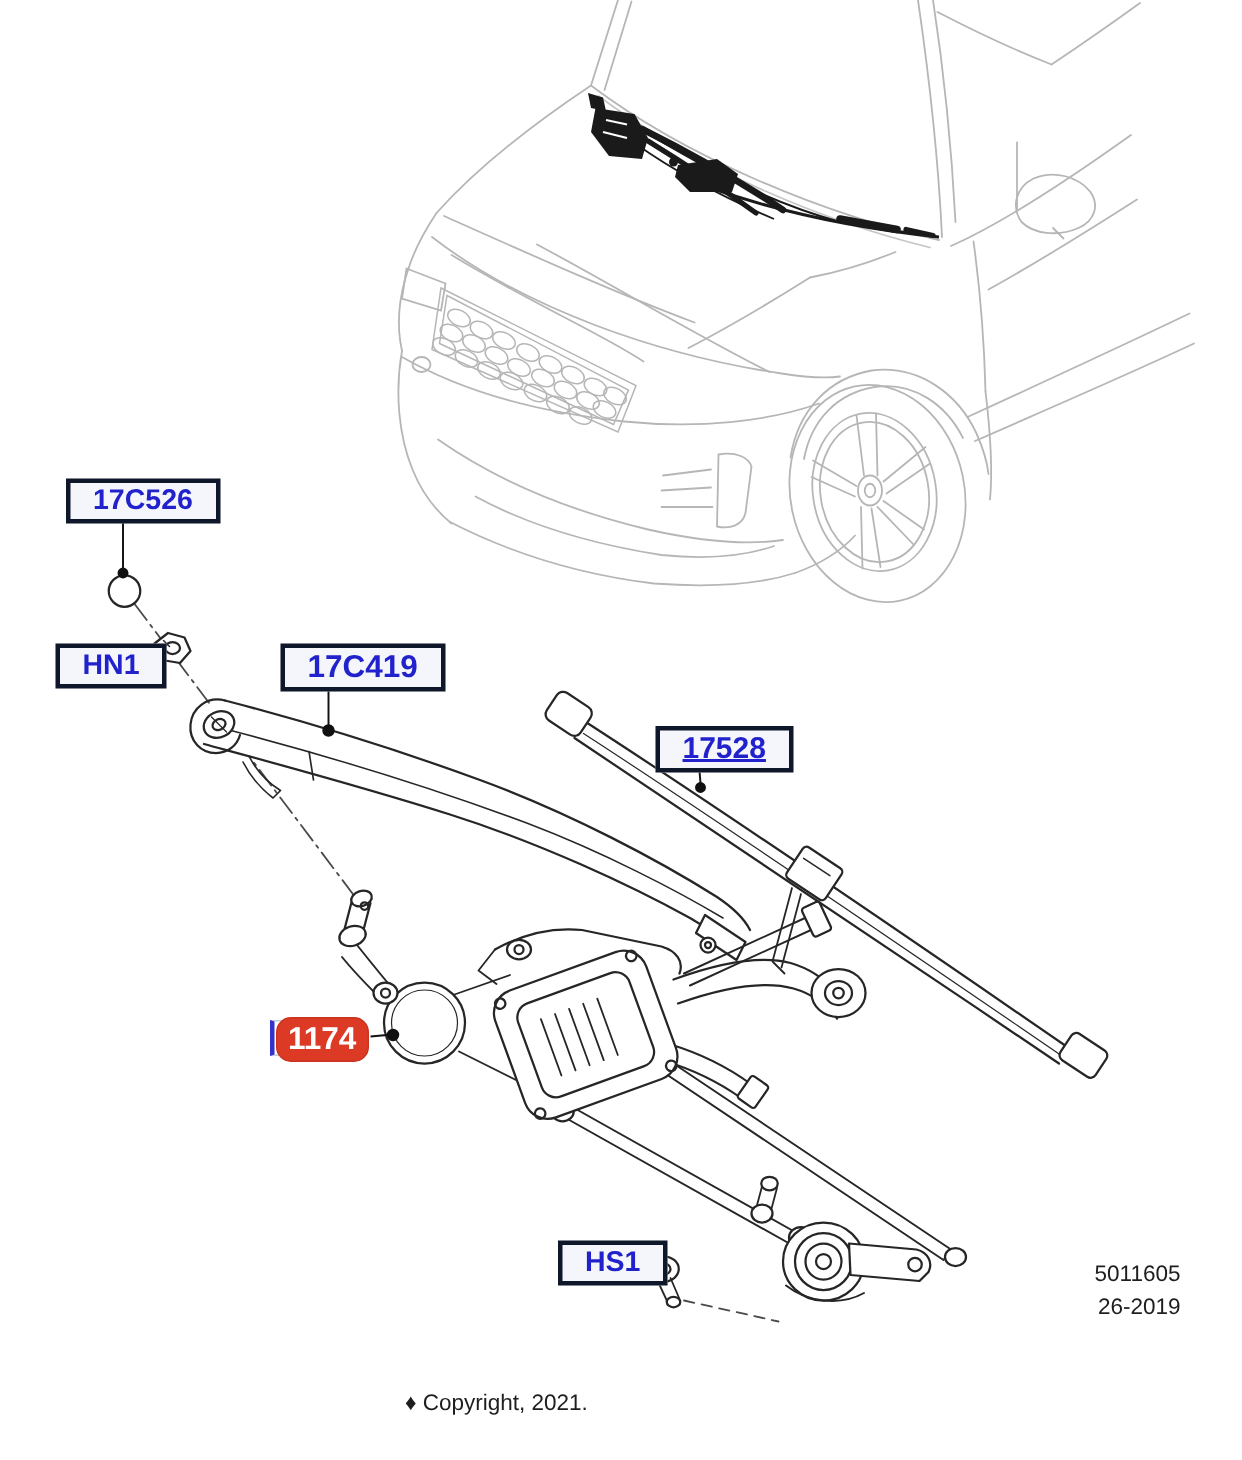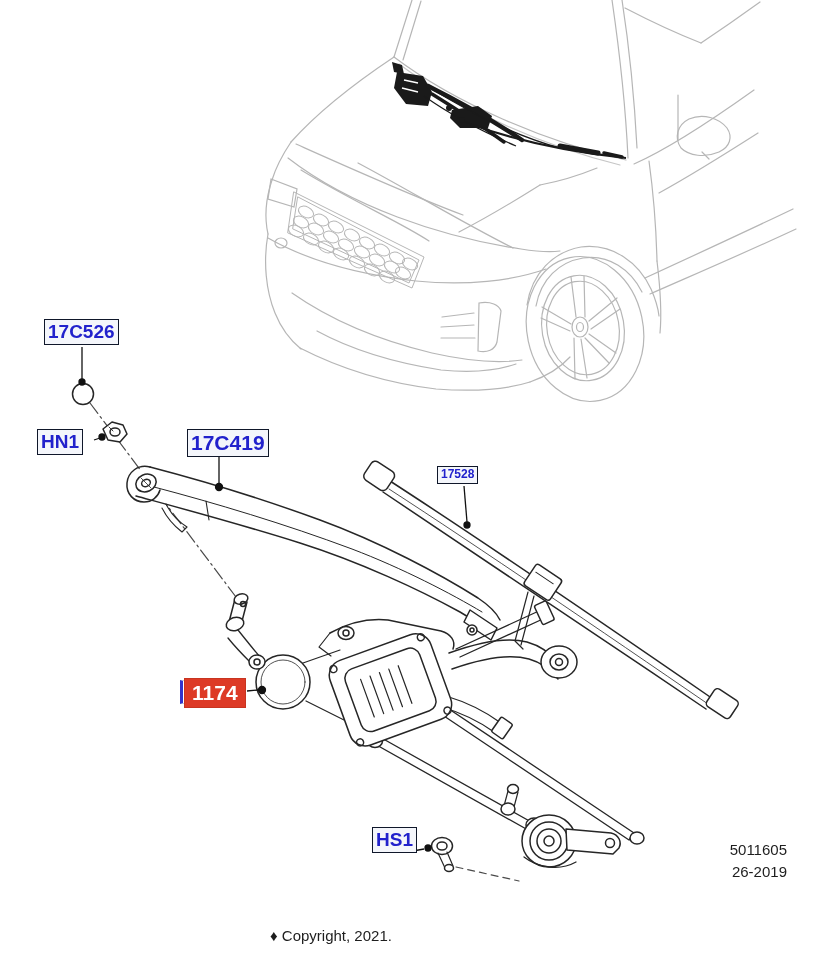--- a/index.html
+++ b/index.html
@@ -6,22 +6,22 @@
   .stage{
     position:relative;width:828px;height:973px;background:#ffffff;overflow:hidden;
     font-family:"Liberation Sans","DejaVu Sans",sans-serif;
   }
   .stage svg{position:absolute;left:0;top:0;}
   .plabel{
     position:absolute;
     font-weight:bold;
     color:#2222cc;
     background:#f4f6fb;
-    border:1px solid #0f172a;
-    padding:1px 3px;
+    border:3px solid #0f172a;
+    padding:1px 15px;
     line-height:1.15;
     white-space:nowrap;
     cursor:pointer;
   }
   .plabel.red{
     background:#dd3a26;
     border:1px solid #c83420;
     color:#ffffff;
     padding:2px 7px;
   }
@@ -301,23 +301,23 @@
 </svg>
 
 <div class="sliver"></div>
 
 <div class="plabel" style="left:44px;top:319px;font-size:19px;">17C526</div>
 
 <div class="plabel" style="left:37px;top:429px;font-size:19px;">HN1</div>
 
 <div class="plabel" style="left:187px;top:429px;font-size:21px;">17C419</div>
 
-<div class="plabel" style="left:437px;top:466px;font-size:12px;">17528</div>
-
-<div class="plabel red" style="left:184px;top:678px;font-size:21px;">1174</div>
+<div class="plabel" style="left:437px;top:484px;font-size:20px;text-decoration:underline;">17528</div>
+
+<div class="plabel red" style="left:184px;top:678px;font-size:21px;border-radius:10px;">1174</div>
 
 <div class="plabel" style="left:372px;top:827px;font-size:19px;">HS1</div>
 
 <div class="ref-block">
   <div>5011605</div>
   <div>26-2019</div>
 </div>
 
 <div class="copyright">♦ Copyright, 2021.</div>
 

